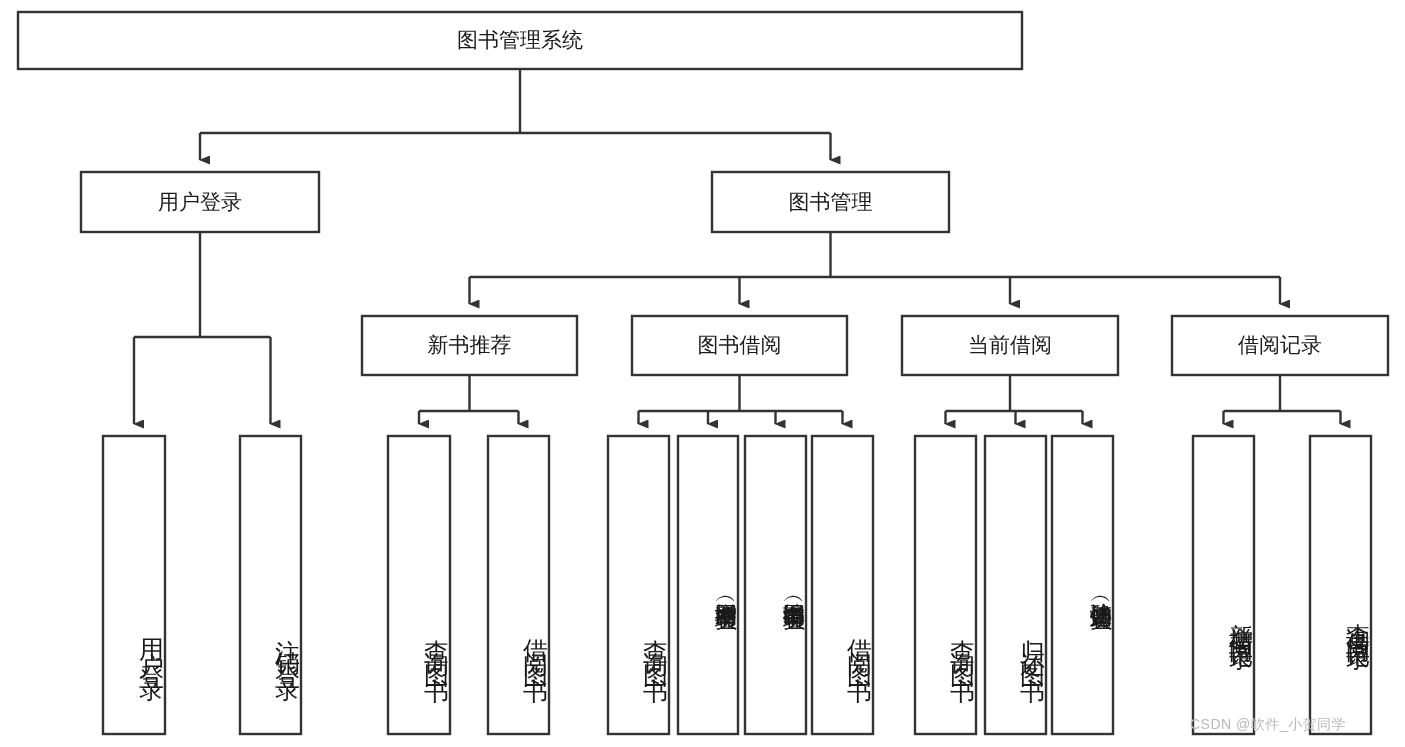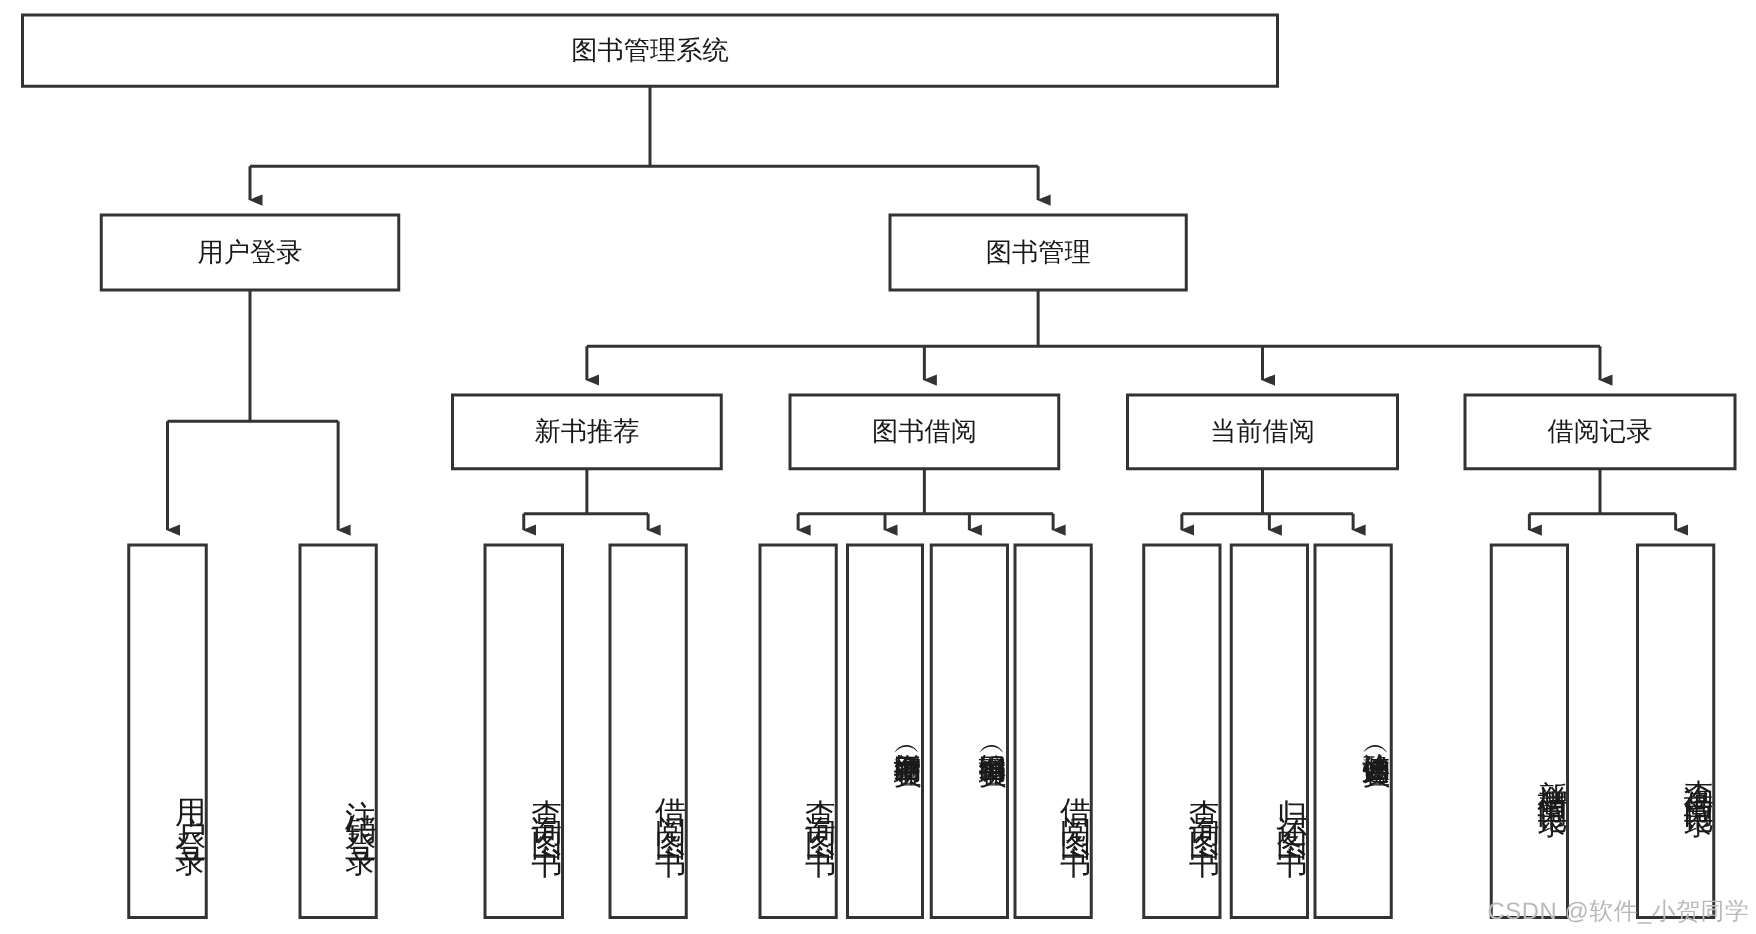--- a/index.html
+++ b/index.html
@@ -54,21 +54,21 @@
     color: #1a1a1a;
     display: flex;
     align-items: flex-start;
     justify-content: center;
     white-space: nowrap;
     pointer-events: none;
   }
   .watermark {
     position: absolute;
     font-family: "Liberation Sans", "DejaVu Sans", sans-serif;
-    font-size: 19px;
+    font-size: 14px;
     color: #b9b9b9;
     white-space: nowrap;
     letter-spacing: 0.5px;
   }
 </style>
 </head>
 <body>
 
 <div id="diagram-root">
 

